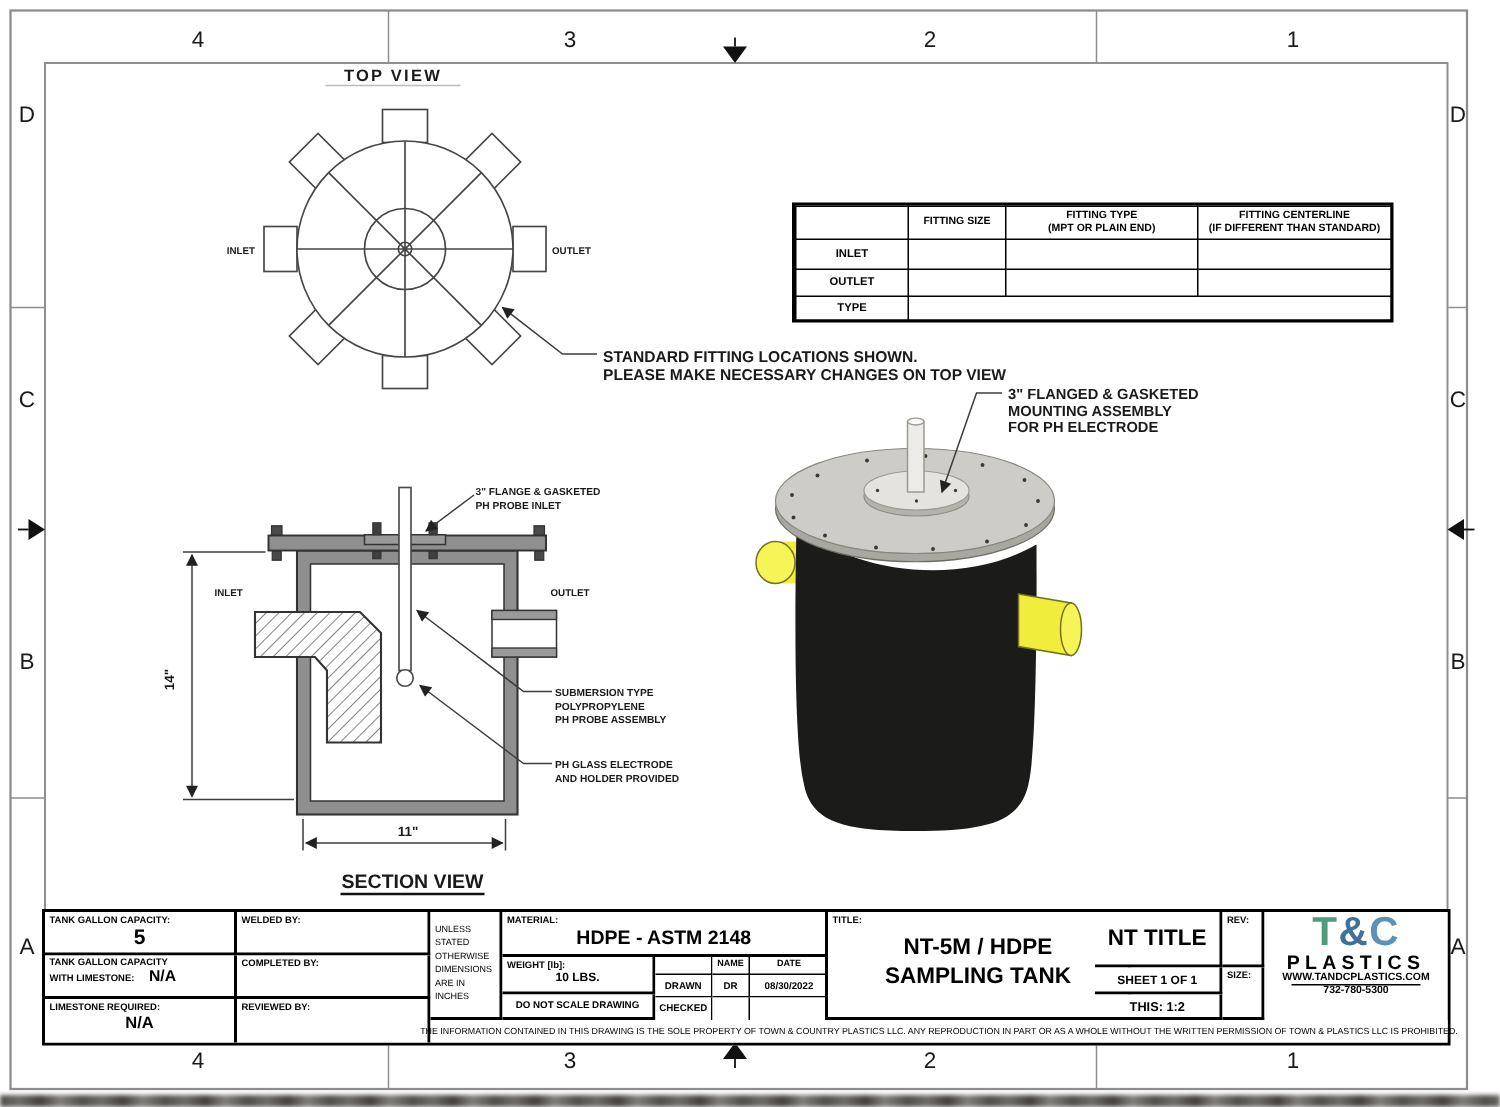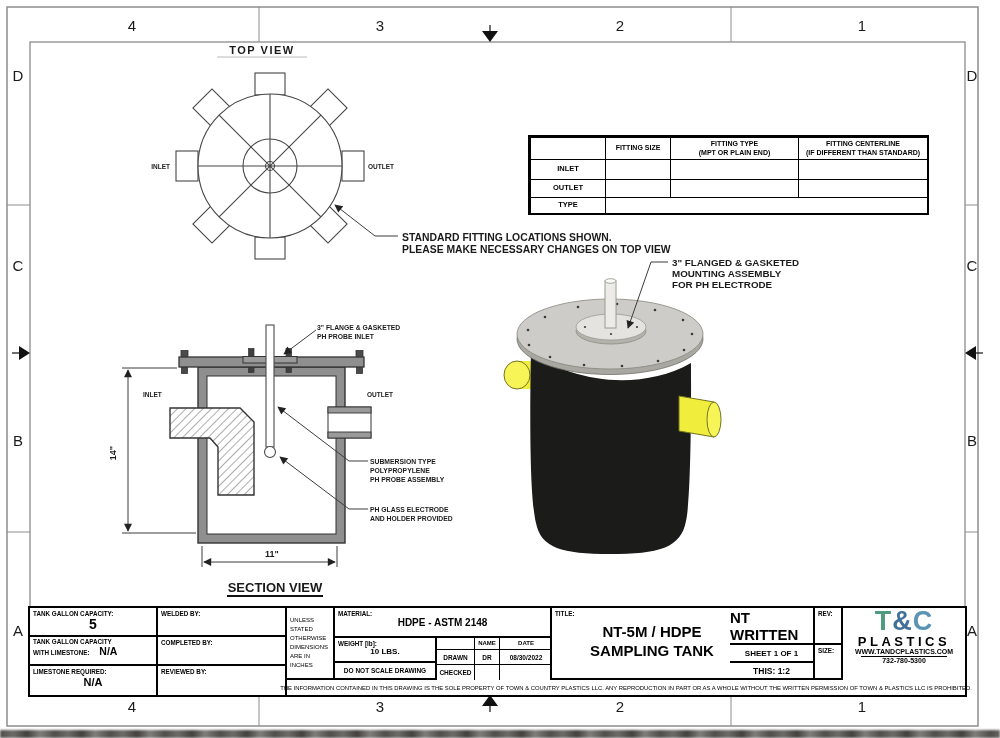--- a/index.html
+++ b/index.html
@@ -309,21 +309,21 @@
     <div style="font-size:6px;font-weight:500;line-height:1.5;padding-left:3px">
       <span>UNLESS STATED</span><br>
       <span>OTHERWISE</span><br>
       <span>DIMENSIONS</span><br>
       <span>ARE IN INCHES</span>
     </div>
   </div>
 
   <div class="cell bR bB" style="left:305px;top:0;width:217px;height:30px">
     <div class="slab">MATERIAL:</div>
-    <div class="bigval" style="font-size:10px;margin-top:0">HDPE - ASTM 2148</div>
+    <div class="bigval" style="font-size:13px;margin-top:0">HDPE - ASTM 2148</div>
   </div>
   <div class="cell bR bB" style="left:305px;top:30px;width:102px;height:25px">
     <div class="slab">WEIGHT [lb]:</div>
     <div class="bigval" style="font-size:8px">10 LBS.</div>
   </div>
   <div class="cell bR bB" style="left:305px;top:55px;width:102px;height:17px;display:flex;align-items:center;justify-content:center">
     <div style="font-size:6.5px;font-weight:600">DO NOT SCALE DRAWING</div>
   </div>
 
   <div class="cell" style="left:407px;top:30px;width:115px;height:42px">
@@ -342,21 +342,21 @@
 
   <div class="cell bR bB" style="left:522px;top:0;width:202px;height:72px">
     <div class="slab">TITLE:</div>
     <div style="text-align:center;font-size:15px;font-weight:bold;line-height:1.25;margin-top:6px">
       <div>NT-5M / HDPE</div>
       <div>SAMPLING TANK</div>
     </div>
   </div>
 
   <div class="cell bR bB" style="left:700px;top:0;width:85px;height:37px;display:flex;align-items:center;justify-content:center">
-    <div style="font-size:15px;font-weight:600">NT WRITTEN</div>
+    <div style="font-size:15px;font-weight:600">NT TITLE</div>
   </div>
   <div class="cell bR bB" style="left:700px;top:37px;width:85px;height:18px;display:flex;align-items:center;justify-content:center">
     <div style="font-size:8px;font-weight:600">SHEET 1 OF 1</div>
   </div>
   <div class="cell bR bB" style="left:700px;top:55px;width:85px;height:17px;display:flex;align-items:center;justify-content:center">
     <div style="font-size:8.5px;font-weight:600">THIS: 1:2</div>
   </div>
 
   <div class="cell bR bB" style="left:785px;top:0;width:28px;height:37px">
     <div class="slab">REV:</div>

